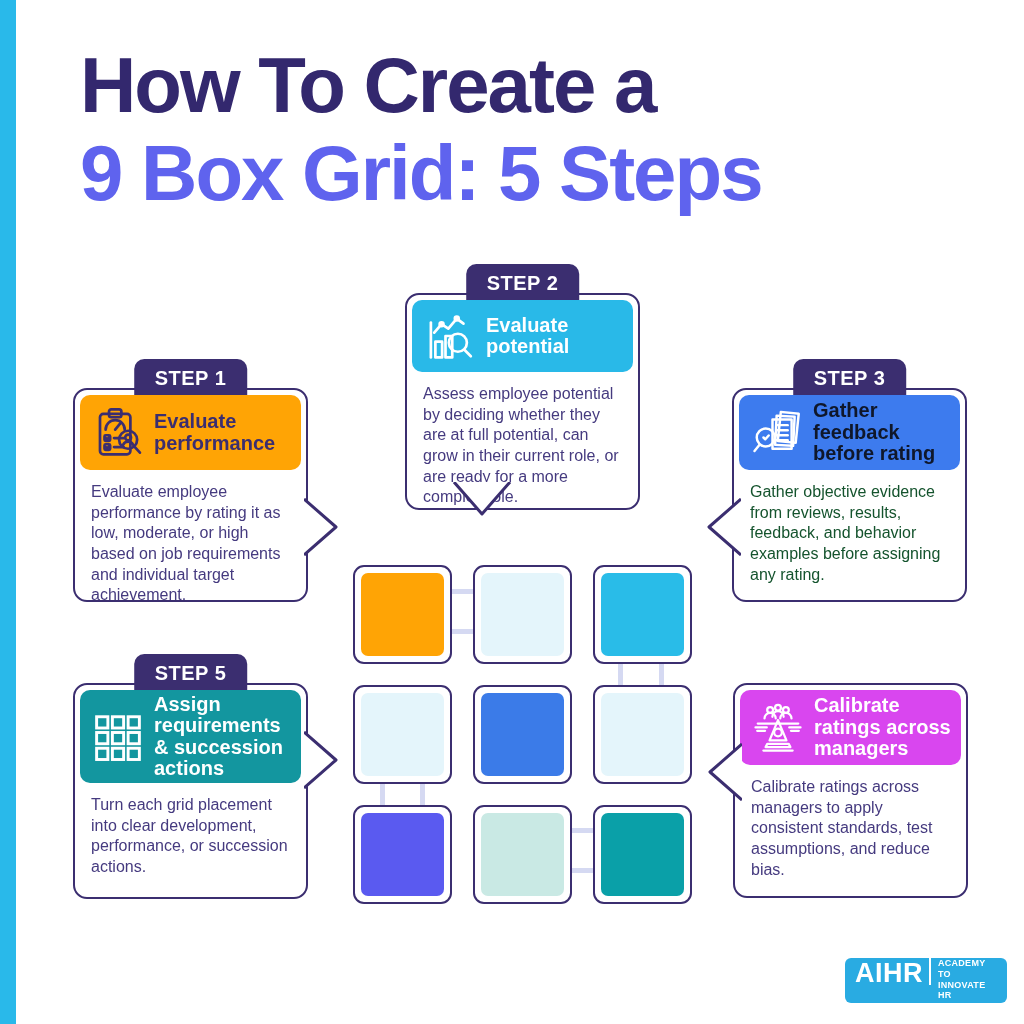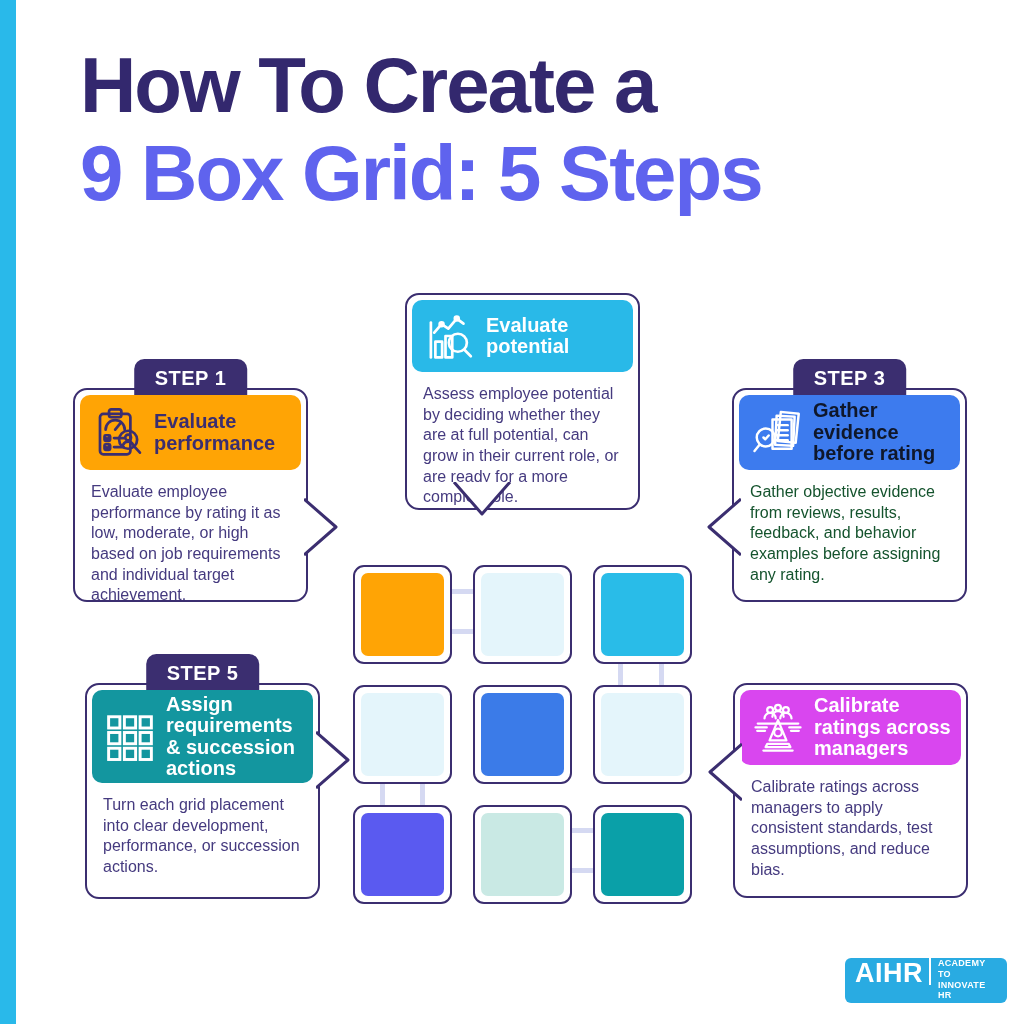--- a/index.html
+++ b/index.html
@@ -10,21 +10,21 @@
   
   .title-line{position:absolute;left:80px;font-weight:bold;font-size:78px;letter-spacing:-2px;white-space:nowrap;}
   #title1{top:40px;}
   #title2{top:128px;}
   
   .card{position:absolute;width:235px;background:#ffffff;border:2.5px solid #3B2E70;border-radius:14px;box-sizing:border-box;}
   .card-s1{left:73px;top:388px;height:214px;}
   .card-s2{left:405px;top:293px;height:217px;}
   .card-s3{left:732px;top:388px;height:214px;}
   .card-s4{left:733px;top:683px;height:215px;}
-  .card-s5{left:73px;top:683px;height:216px;margin-left:12px;}
+  .card-s5{left:73px;top:683px;height:216px;}
   .tab{position:absolute;top:-31px;left:50%;transform:translateX(-50%);height:38px;padding:0 21px;
        border-radius:10px 10px 0 0;display:flex;align-items:center;justify-content:center;
        color:#ffffff;font-weight:bold;font-size:20px;letter-spacing:.5px;white-space:nowrap;}
   .hdr{position:absolute;left:5px;right:5px;top:5px;border-radius:10px;display:flex;align-items:center;
        padding:0 6px 0 10px;box-sizing:border-box;gap:8px;}
   .hdr-s1,.hdr-s3,.hdr-s4{height:75px;}
   .hdr-s2{height:72px;}
   .hdr-s5{height:93px;}
   .hdr-title{font-weight:bold;font-size:20px;line-height:1.07;color:#ffffff;}
   .hdr-title span{display:block;}
@@ -136,20 +136,21 @@
         <span>performance</span>
       </div>
     </div>
     <div class="body-text body-s1" style="color: rgb(69, 58, 127);">Evaluate employee performance by rating it as low, moderate, or high based on job requirements and individual target achievement.</div>
     <svg class="pointer ptr-right" width="36" height="58" viewBox="0 0 36 58">
       <path d="M0,1 L32,29 L0,57" fill="#ffffff" stroke="#3B2E70" stroke-width="3" stroke-linejoin="round"></path>
     </svg>
   </div>
 
   <div class="card card-s2">
+    <div class="tab" style="background-color: rgb(59, 46, 112);">STEP 2</div>
     <div class="hdr hdr-s2" style="background-color: rgb(41, 185, 232);">
       <span class="icon-box">
         <svg width="54" height="54" viewBox="0 0 48 48" fill="none" stroke="#ffffff" stroke-width="2.4" stroke-linecap="round" stroke-linejoin="round">
           <path d="M7 12 V43"></path>
           <rect x="11" y="29" width="6" height="14"></rect>
           <rect x="20" y="24" width="6" height="19"></rect>
           <path d="M10 21 L16.5 13.5 L22.5 17.5 L30 8.5 L36 13"></path>
           <circle cx="16.5" cy="13.5" r="1.7"></circle>
           <circle cx="30" cy="8.5" r="1.7"></circle>
           <circle cx="31" cy="30" r="8"></circle>
@@ -179,21 +180,21 @@
           <path d="M23.5 21.5 H33.5"></path>
           <path d="M23.5 26 H33.5"></path>
           <path d="M23.5 30.5 H33.5"></path>
           <circle cx="14" cy="28" r="8"></circle>
           <path d="M12 28 l1.6 1.6 l3 -3.4"></path>
           <path d="M8.5 34.5 L4 40"></path>
         </svg>
       </span>
       <div class="hdr-title" style="color: #0f172a;">
         <span>Gather</span>
-        <span>evidence</span>
+        <span>feedback</span>
         <span>before rating</span>
       </div>
     </div>
     <div class="body-text body-s3" style="color: #14532d;">Gather objective evidence from reviews, results, feedback, and behavior examples before assigning any rating.</div>
     <svg class="pointer ptr-left" width="36" height="58" viewBox="0 0 36 58">
       <path d="M36,1 L4,29 L36,57" fill="#ffffff" stroke="#3B2E70" stroke-width="3" stroke-linejoin="round"></path>
     </svg>
   </div>
 
   <div class="card card-s4">

